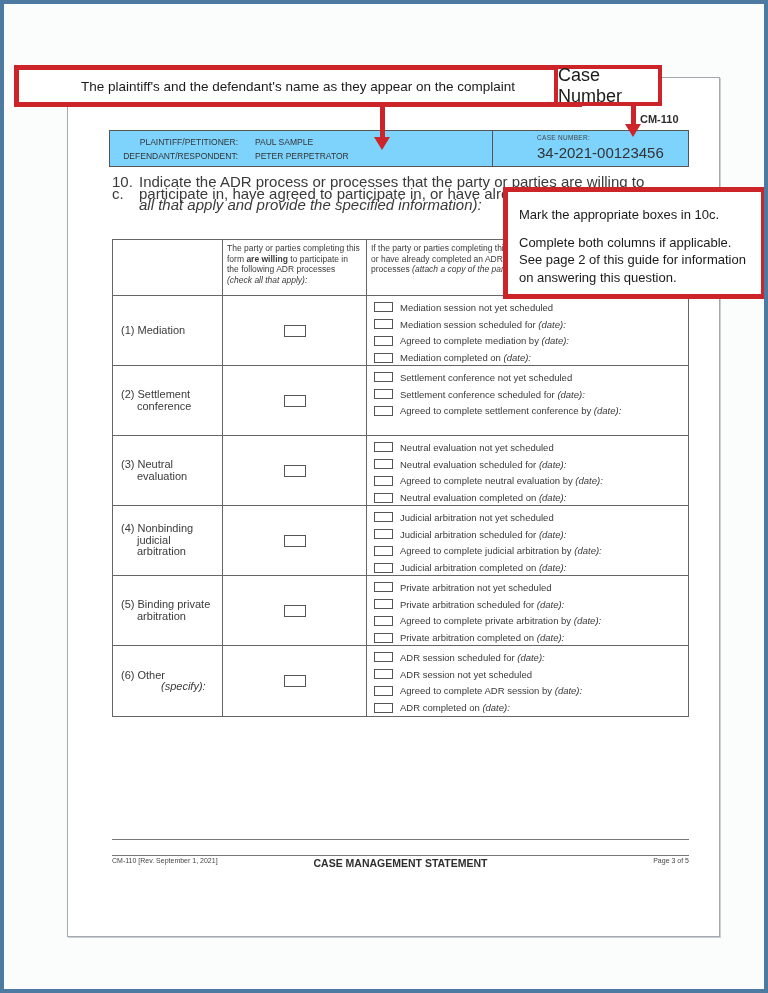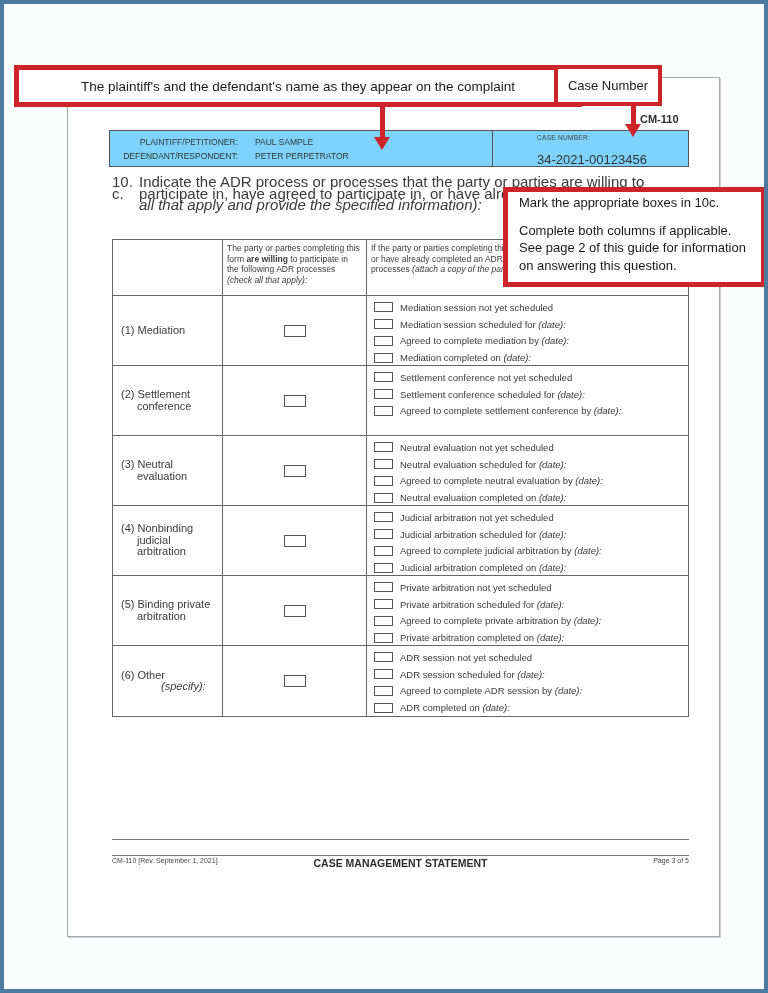--- a/index.html
+++ b/index.html
@@ -17,21 +17,21 @@
   }
   .cm110-top{position:absolute;left:636px;top:109px;font-size:11px;font-weight:bold;color:#2e2e2e;}
   
   .header-box{position:absolute;left:105px;top:126px;width:580px;height:37px;border:1px solid #555;display:flex;background:#7dd3fc;gap:36px;}
   .header-left{width:383px;border-right:1px solid #555;padding-top:4px;font-size:8.5px;line-height:14px;color:#333;}
   .hline{display:flex;}
   .hlabel{width:128px;text-align:right;flex:none;}
   .hvalue{margin-left:17px;}
   .header-right{flex:1;padding:3px 0 0 8px;}
   .cn-label{font-size:6.5px;letter-spacing:.3px;color:#444;}
-  .cn-value{font-size:13px;margin-top:11px;color:#333;}
+  .cn-value{font-size:15px;margin-top:3px;color:#333;}
   
   .q10c{position:absolute;left:108px;top:172px;width:588px;display:flex;font-size:15px;line-height:11.5px;color:#3a3a3a;}
   .q10c-num{width:27px;flex:none;}
   .q10c-text{width:556px;}
   .it{font-style:italic;}
   .bd{font-weight:bold;}
   
   .adr-table{position:absolute;left:108px;top:235px;width:577px;border:1px solid #666;background:#fff;}
   .t-row{display:grid;grid-template-columns:110px 144px 322px;}
   .t-head .t-cell{height:56px;border-bottom:1px solid #666;}
@@ -49,22 +49,22 @@
   .opt-label{font-size:9.5px;white-space:nowrap;color:#3a3a3a;}
   
   .f-line{position:absolute;left:108px;width:577px;height:1px;background:#777;}
   .footer-row{position:absolute;left:108px;top:853px;width:577px;display:flex;align-items:flex-start;}
   .f-left{width:150px;font-size:7px;color:#444;}
   .f-center{flex:1;text-align:center;font-size:10.5px;font-weight:bold;color:#2e2e2e;}
   .f-right{width:150px;text-align:right;font-size:7px;color:#444;}
   
   .callout{position:absolute;background:#fff;border:5px solid #cc2428;color:#1a1a1a;}
   .callout-names{left:10px;top:61px;width:568px;height:42px;display:flex;align-items:center;justify-content:center;font-size:13.5px;}
-  .callout-case{left:550px;top:61px;width:108px;height:41px;border-width:4px;display:flex;align-items:center;justify-content:center;font-size:13px;}
-  .callout-10c{left:499px;top:183px;width:263px;padding:2px 11px 8px 11px;font-size:13px;line-height:17.2px;}
+  .callout-case{left:550px;top:61px;width:108px;height:41px;border-width:4px;display:flex;align-items:center;justify-content:center;font-size:18px;}
+  .callout-10c{left:499px;top:183px;width:263px;padding:14px 11px 8px 11px;font-size:13px;line-height:17.2px;}
   .callout-10c .p1{margin:0 0 11px 0;}
   .callout-10c .p2{margin:0;}
   
   .arr-shaft{position:absolute;width:5px;background:#cc2428;}
   .arr-head{position:absolute;width:0;height:0;border-left:8px solid transparent;border-right:8px solid transparent;border-top:13px solid #cc2428;}
   .a1s{left:376px;top:103px;height:30px;}
   .a1h{left:370px;top:133px;}
   .a2s{left:627px;top:101px;height:19px;}
   .a2h{left:621px;top:120px;}
 </style>
@@ -239,25 +239,25 @@
         <div class="t-row">
           <div class="t-cell br label-cell">
             <span>(6) Other <span class="it">(specify):</span></span>
           </div>
           <div class="t-cell br willing-cell">
             <span class="cb-big"></span>
           </div>
           <div class="t-cell status-cell">
             <div class="opt-line">
               <span class="cb"></span>
+              <span class="opt-label">ADR session scheduled for <span class="it">(date):</span></span>
+            </div>
+            <div class="opt-line">
+              <span class="cb"></span>
               <span class="opt-label">ADR session not yet scheduled</span>
-            </div>
-            <div class="opt-line">
-              <span class="cb"></span>
-              <span class="opt-label">ADR session scheduled for <span class="it">(date):</span></span>
             </div>
             <div class="opt-line">
               <span class="cb"></span>
               <span class="opt-label">Agreed to complete ADR session by <span class="it">(date):</span></span>
             </div>
             <div class="opt-line">
               <span class="cb"></span>
               <span class="opt-label">ADR completed on <span class="it">(date):</span></span>
             </div>
           </div>

